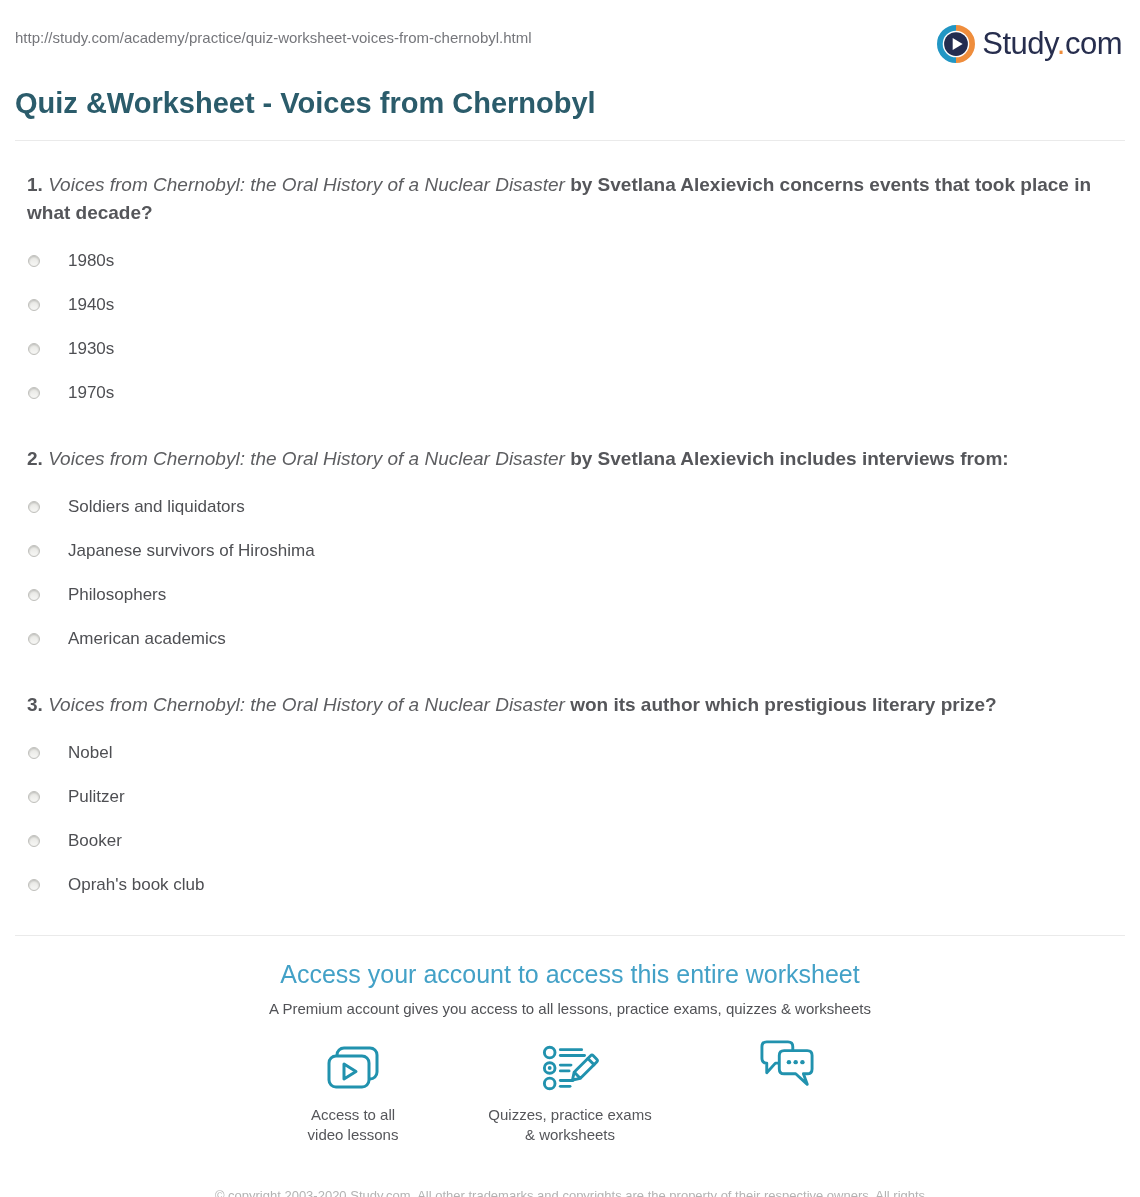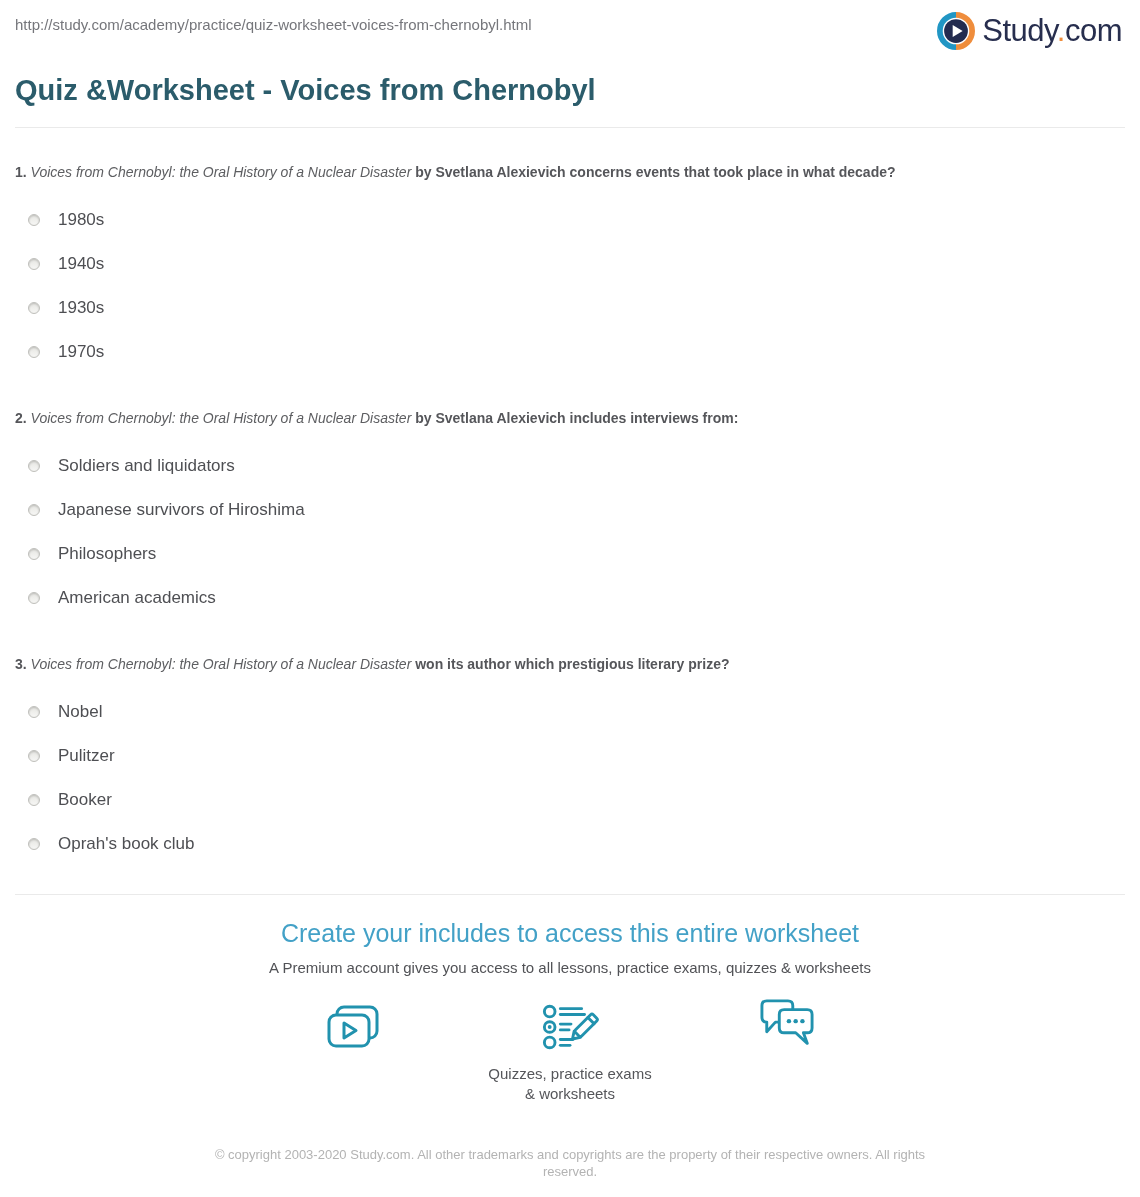--- a/index.html
+++ b/index.html
@@ -8,21 +8,21 @@
     width: 1140px;
     font-family: "Liberation Sans", sans-serif;
     color: #55565a;
   }
 
   
   .topbar {
     display: flex;
     justify-content: space-between;
     align-items: flex-start;
-    padding: 12px 18px 0 15px;
+    padding: 25px 18px 0 15px;
   }
   .url {
     font-size: 15px;
     color: #75767b;
     padding-top: 4px;
   }
   .logo {
     display: flex;
     align-items: center;
     gap: 7px;
@@ -44,35 +44,36 @@
     color: #2b5c6b;
     margin: 24px 15px 0 15px;
     padding-bottom: 20px;
     border-bottom: 1px solid #eaeaea;
     line-height: 33px;
   }
 
   
   .question-block { margin: 30px 15px 0 15px; }
   .question {
-    margin: 0;
-    font-size: 14px;
+    margin: 12px;
+    font-size: 19px;
     line-height: 28px;
     color: #55565a;
   }
   .qnum { font-weight: 700; }
   .qtitle { font-style: italic; font-weight: 400; color: #5d5e61; }
   .qbold { font-weight: 700; }
 
   .options { margin-top: 12px; }
   .option-row {
     display: flex;
     align-items: center;
     height: 44px;
     padding-left: 13px;
+    gap: 10px;
   }
   .radio {
     width: 12px;
     height: 12px;
     border-radius: 50%;
     border: 1px solid #bfbfbb;
     background: linear-gradient(180deg, #e6e6e2, #f7f7f5);
     box-shadow: inset 0 1px 2px rgba(0,0,0,0.18);
     margin-right: 18px;
     flex: 0 0 auto;
@@ -227,32 +228,36 @@
       <span class="option-label">Booker</span>
     </div>
     <div class="option-row">
       <span class="radio"></span>
       <span class="option-label">Oprah's book club</span>
     </div>
   </div>
 </div>
 
 <div class="cta-section">
-  <h2 class="cta-heading">Create your includes to access this entire worksheet</h2>
+  <h2 class="cta-heading">Access your account to access this entire worksheet</h2>
   <div class="cta-sub">A Premium account gives you access to all lessons, practice exams, quizzes &amp; worksheets</div>
 
   <div class="features">
 
     <div class="feature">
       <div class="feature-icon">
         <svg width="56" height="48" viewBox="0 0 56 48" fill="none" stroke="#2192ae" stroke-width="3">
           <rect x="12" y="3" width="40" height="31" rx="7"></rect>
           <rect x="4" y="11" width="40" height="31" rx="7" fill="#ffffff"></rect>
           <path d="M19 19 L31 26.5 L19 34 Z" stroke-linejoin="round"></path>
         </svg>
+      </div>
+      <div class="feature-label">
+        <div>Access to all</div>
+        <div>video lessons</div>
       </div>
     </div>
 
     <div class="feature">
       <div class="feature-icon">
         <svg width="58" height="50" viewBox="0 0 60 50" fill="none" stroke="#2192ae" stroke-width="3" stroke-linecap="round" stroke-linejoin="round">
           <circle cx="9" cy="9" r="5.5"></circle>
           <circle cx="9" cy="25" r="5.5"></circle>
           <circle cx="9" cy="41" r="5.5"></circle>
           <circle cx="9" cy="25" r="2" fill="#2192ae" stroke="none"></circle>

